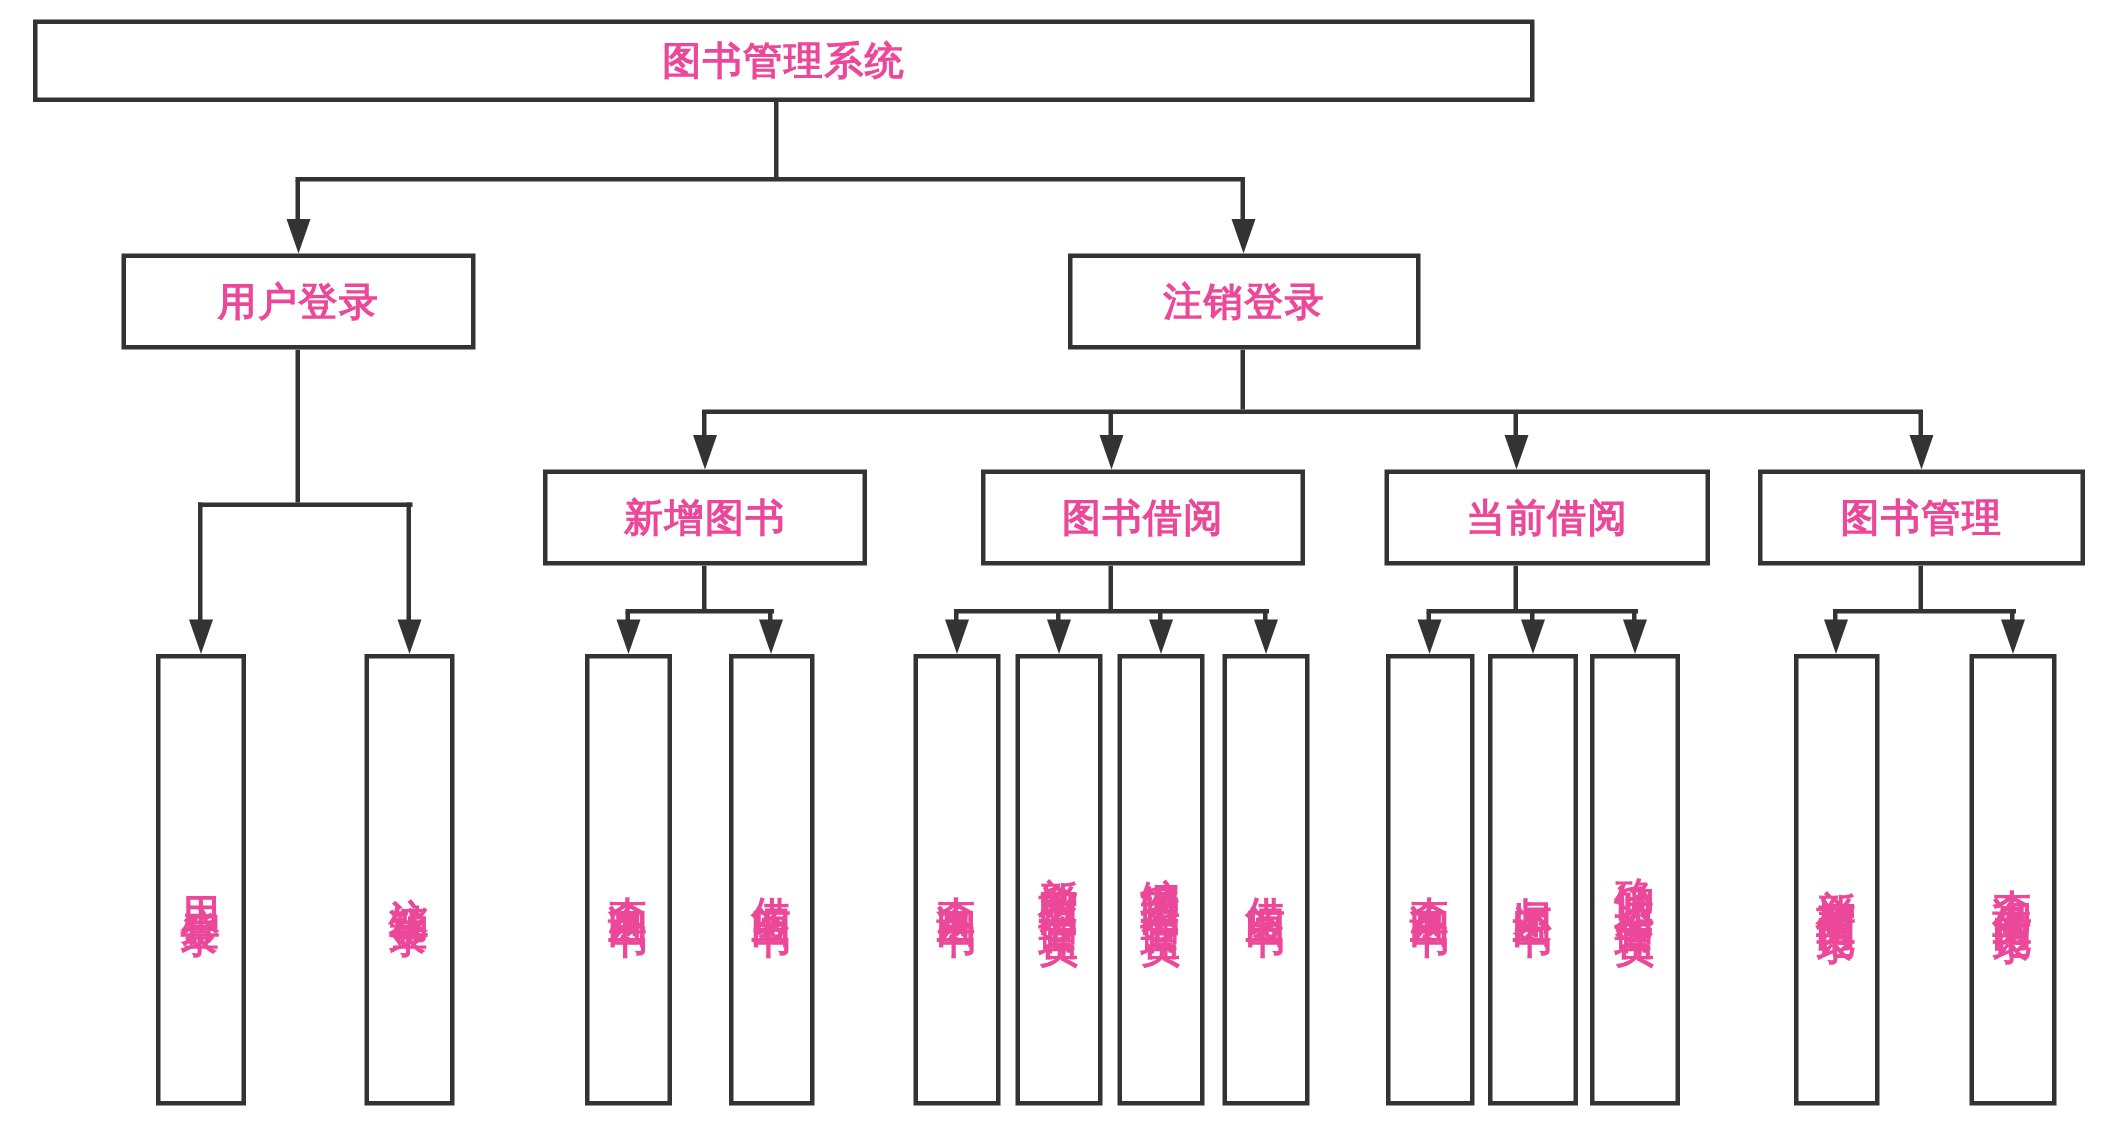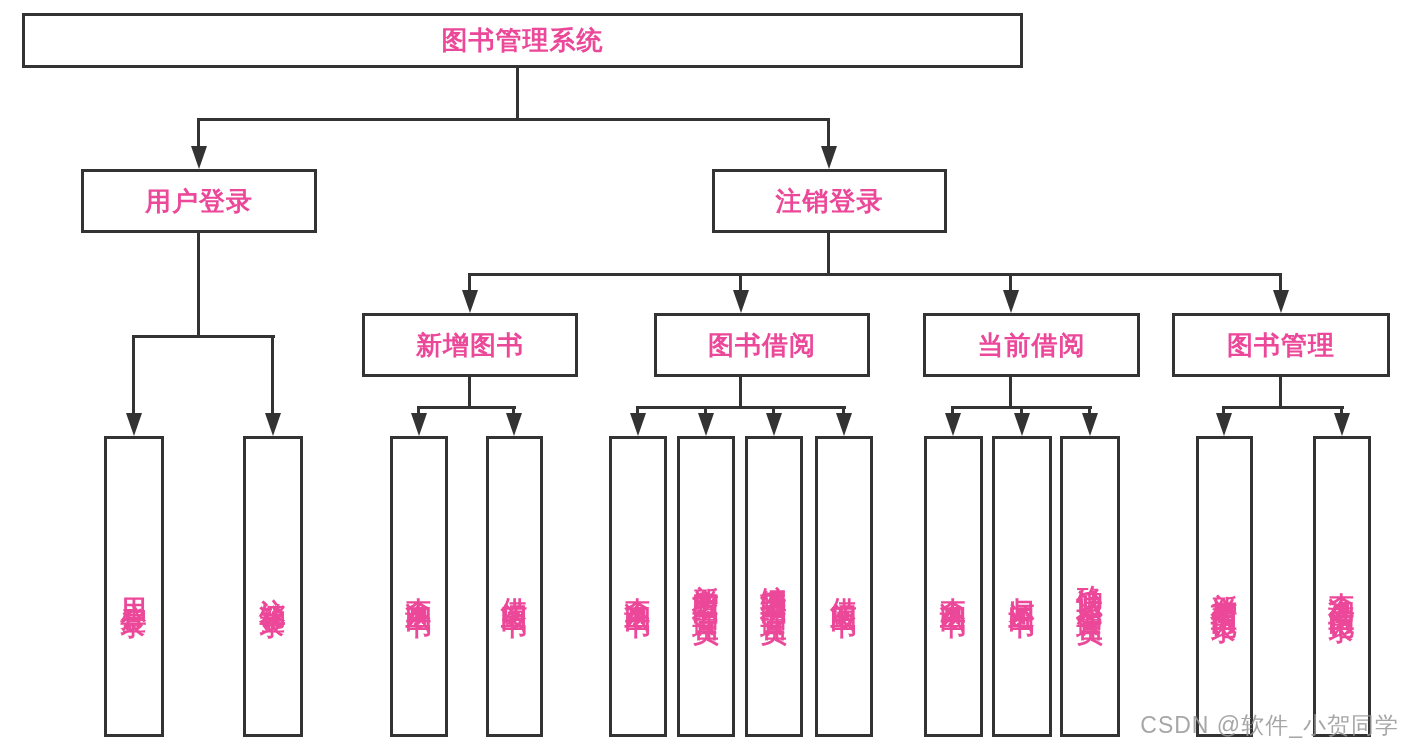--- a/index.html
+++ b/index.html
@@ -171,15 +171,14 @@
     <span>确认归还（管理员）</span>
   </div>
 
   <div class="box vbox" style="left:1196px;top:436px;width:57px;height:301px">
     <span>新增借阅记录</span>
   </div>
   <div class="box vbox" style="left:1313px;top:436px;width:58px;height:301px">
     <span>查询借阅记录</span>
   </div>
 
-  <div class="watermark">CSDN @软件_小贺同学</div>
 
 </div>
 
 </body></html>

